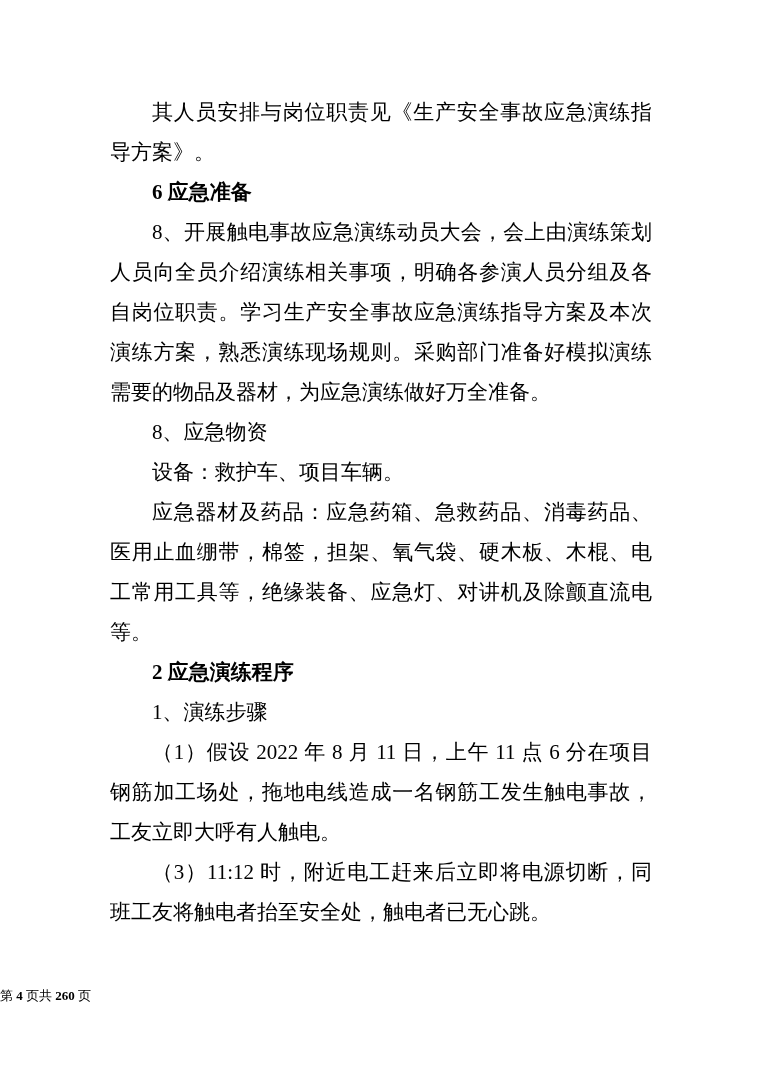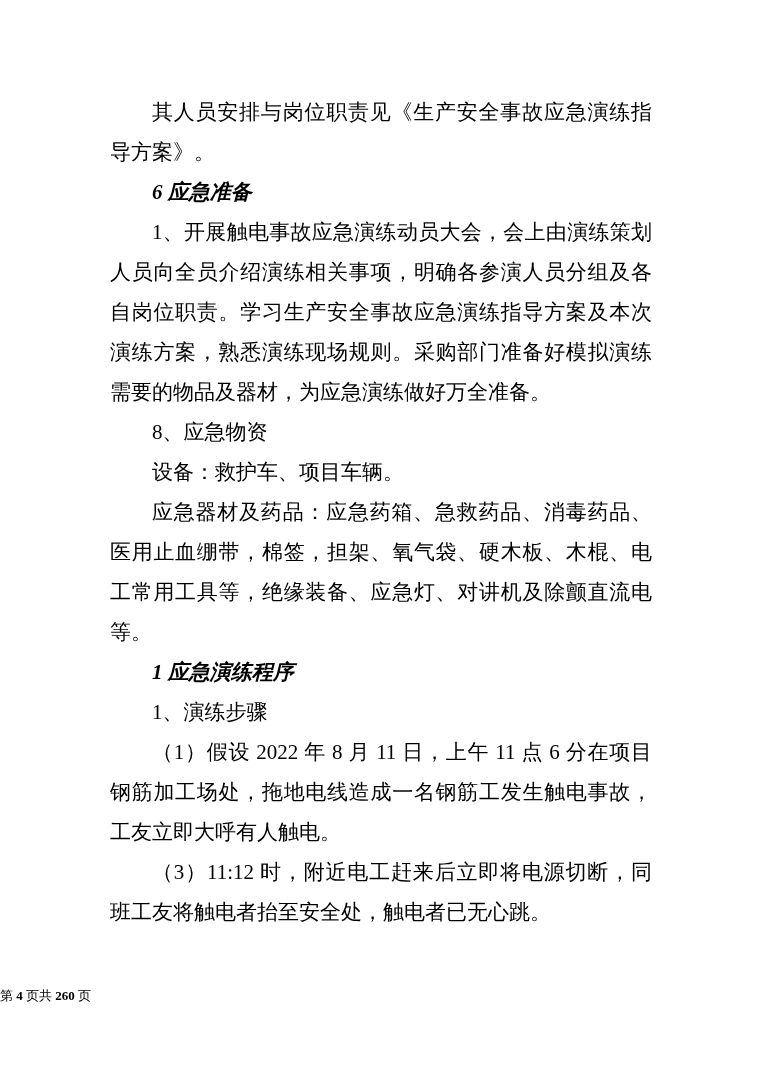--- a/index.html
+++ b/index.html
@@ -26,21 +26,20 @@
   .para {
     margin: 0;
     font-size: 21px;
     line-height: 40px;
     text-align: justify;
     text-indent: 2em;
     word-break: break-all;
   }
   .heading {
     font-weight: bold;
-    font-style: italic;
   }
   .footer {
     position: absolute;
     top: 986px;
     left: 0;
     width: 760px;
     text-align: left;
     font-size: 13px;
     line-height: 20px;
     color: #000000;
@@ -49,25 +48,25 @@
     font-weight: bold;
   }
 </style>
 </head>
 <body>
 
 <div class="page">
   <div class="content">
     <p class="para">其人员安排与岗位职责见《生产安全事故应急演练指导方案》。</p>
     <p class="para heading">6 应急准备</p>
-    <p class="para">1、开展触电事故应急演练动员大会，会上由演练策划人员向全员介绍演练相关事项，明确各参演人员分组及各自岗位职责。学习生产安全事故应急演练指导方案及本次演练方案，熟悉演练现场规则。采购部门准备好模拟演练需要的物品及器材，为应急演练做好万全准备。</p>
+    <p class="para">8、开展触电事故应急演练动员大会，会上由演练策划人员向全员介绍演练相关事项，明确各参演人员分组及各自岗位职责。学习生产安全事故应急演练指导方案及本次演练方案，熟悉演练现场规则。采购部门准备好模拟演练需要的物品及器材，为应急演练做好万全准备。</p>
     <p class="para">8、应急物资</p>
     <p class="para">设备：救护车、项目车辆。</p>
     <p class="para">应急器材及药品：应急药箱、急救药品、消毒药品、医用止血绷带，棉签，担架、氧气袋、硬木板、木棍、电工常用工具等，绝缘装备、应急灯、对讲机及除颤直流电等。</p>
-    <p class="para heading">1 应急演练程序</p>
+    <p class="para heading">2 应急演练程序</p>
     <p class="para">1、演练步骤</p>
     <p class="para">（1）假设 2022 年 8 月 11 日，上午 11 点 6 分在项目钢筋加工场处，拖地电线造成一名钢筋工发生触电事故，工友立即大呼有人触电。</p>
     <p class="para">（3）11:12 时，附近电工赶来后立即将电源切断，同班工友将触电者抬至安全处，触电者已无心跳。</p>
   </div>
 
   <div class="footer">
     <span>第</span>
     <span class="num">4</span>
     <span>页共</span>
     <span class="num">260</span>

